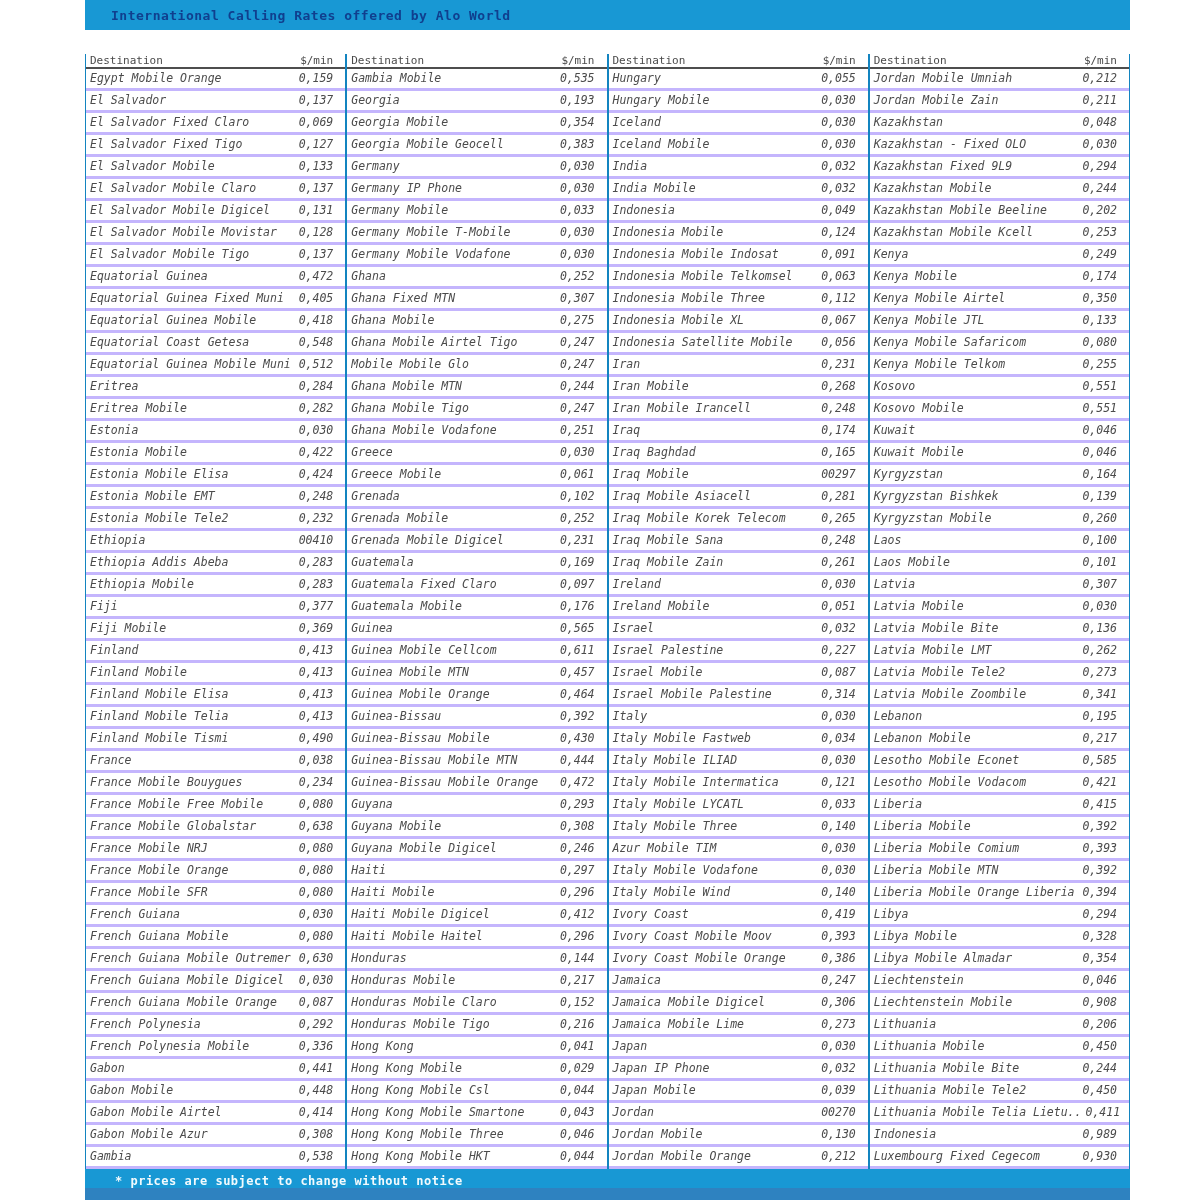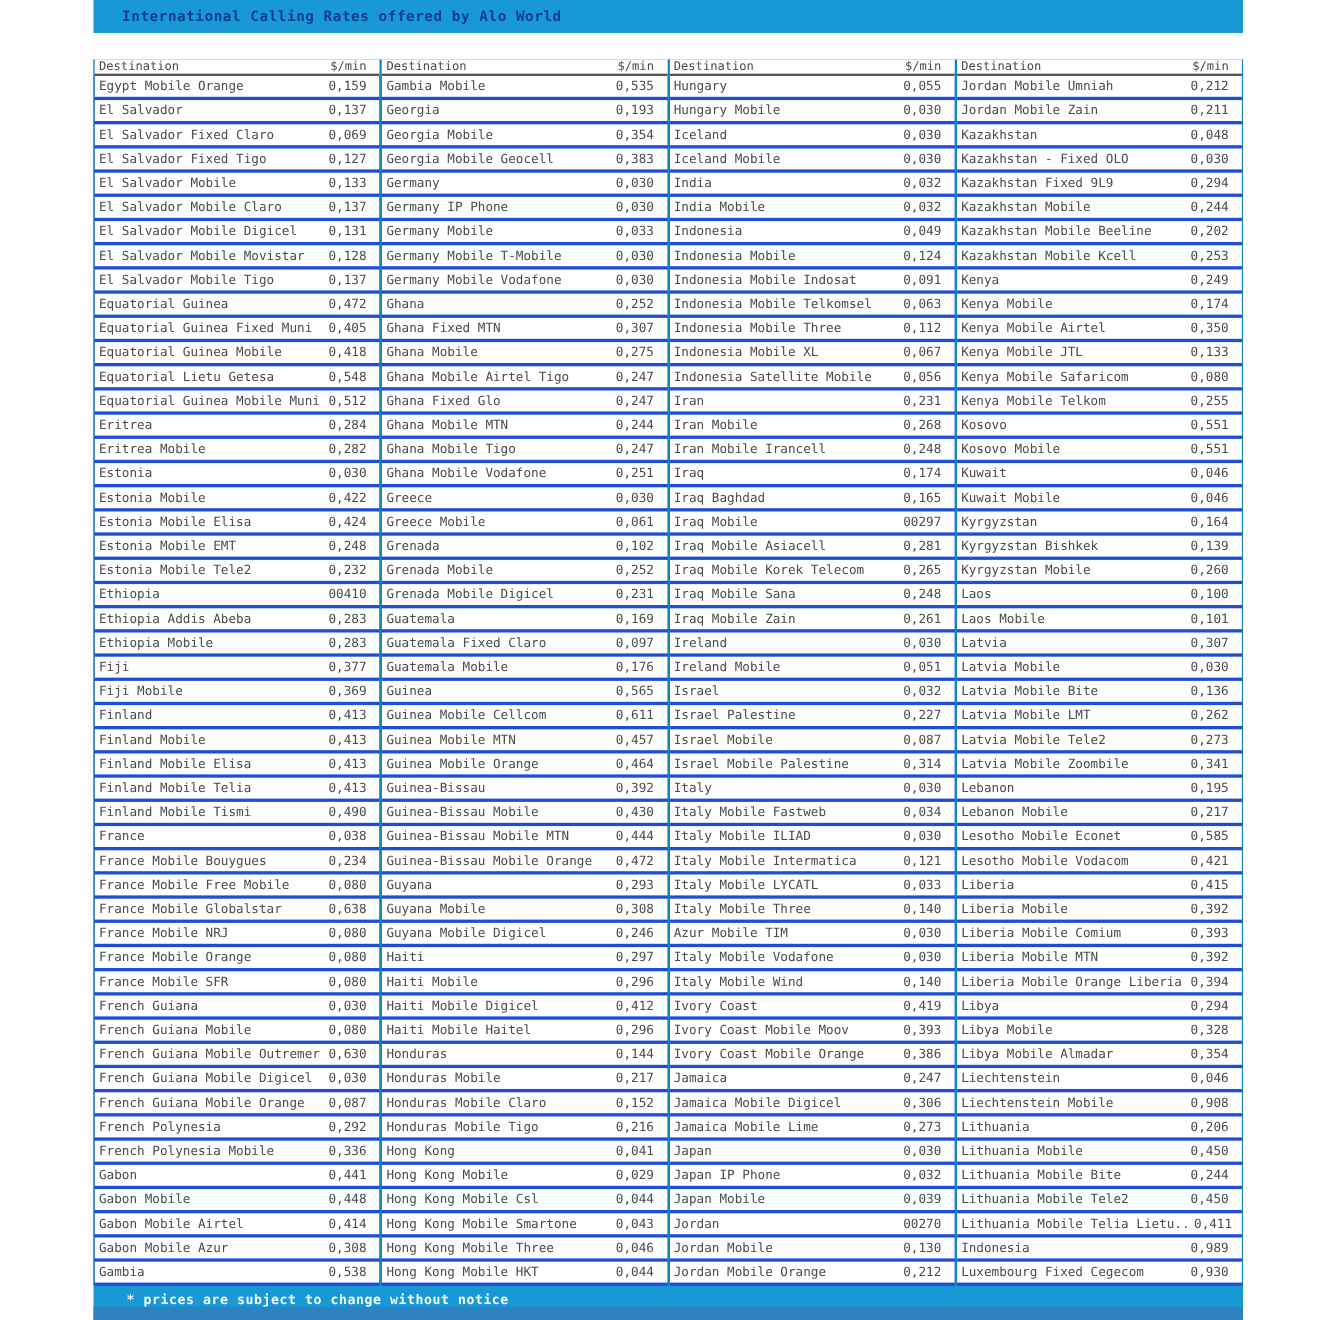--- a/index.html
+++ b/index.html
@@ -2,21 +2,21 @@
 <html><head>
 <meta charset="utf-8">
 <style>
   html,body{margin:0;padding:0;background:#ffffff;}
   body{width:1200px;height:1200px;position:relative;font-family:"DejaVu Sans Mono",monospace;}
   .page{position:absolute;left:85px;top:0;width:1045px;height:1200px;display:flex;flex-direction:column;}
   .title-bar{height:30px;background:#1898d4;color:#103f8e;font-weight:bold;font-size:13px;line-height:31px;padding-left:26px;box-sizing:border-box;letter-spacing:0.5px;}
   .header-row{height:27px;background:#ffffff;display:flex;gap:2px;background:#1384c0;border-left:1px solid #1384c0;border-right:1px solid #1384c0;box-sizing:border-box;margin-top:24px;}
   .header-cell{flex:1;background:#ffffff;display:flex;justify-content:space-between;align-items:center;font-size:11px;color:#4a4a4a;padding:0 12px 0 4px;border-bottom:2px solid #4e4e4e;box-sizing:border-box;}
   .table-body{flex:0 0 1100px;display:flex;gap:2px;background:#1384c0;border-left:1px solid #1384c0;border-right:1px solid #1384c0;box-sizing:border-box;}
-  .col{flex:1;background:#1d4ed8;overflow:hidden;}
+  .col{flex:1;background:#c4b5fd;overflow:hidden;font-style:italic;}
   .row{height:18.5px;margin-bottom:3.5px;background:#ffffff;display:flex;justify-content:space-between;align-items:center;font-size:11.5px;color:#4b4b4b;padding:0 12px 0 4px;box-sizing:border-box;white-space:nowrap;}
   .row .rate{margin-left:4px;}
   .footer{height:43px;background:#1898d4;display:flex;flex-direction:column;}
   .footer-note{color:#f2fafd;font-weight:bold;font-size:12px;padding:5px 0 0 30px;letter-spacing:0.5px;}
   .bottom-bar{margin-top:auto;height:14px;background:#2e82c0;}
 </style>
 </head>
 <body>
 
 <div class="page">
@@ -87,21 +87,21 @@
         </div>
         <div class="row">
           <span class="dest">Equatorial Guinea Fixed Muni</span>
           <span class="rate">0,405</span>
         </div>
         <div class="row">
           <span class="dest">Equatorial Guinea Mobile</span>
           <span class="rate">0,418</span>
         </div>
         <div class="row">
-          <span class="dest">Equatorial Lietu Getesa</span>
+          <span class="dest">Equatorial Coast Getesa</span>
           <span class="rate">0,548</span>
         </div>
         <div class="row">
           <span class="dest">Equatorial Guinea Mobile Muni</span>
           <span class="rate">0,512</span>
         </div>
         <div class="row">
           <span class="dest">Eritrea</span>
           <span class="rate">0,284</span>
         </div>
@@ -293,21 +293,21 @@
         </div>
         <div class="row">
           <span class="dest">Ghana Mobile</span>
           <span class="rate">0,275</span>
         </div>
         <div class="row">
           <span class="dest">Ghana Mobile Airtel Tigo</span>
           <span class="rate">0,247</span>
         </div>
         <div class="row">
-          <span class="dest">Ghana Fixed Glo</span>
+          <span class="dest">Mobile Mobile Glo</span>
           <span class="rate">0,247</span>
         </div>
         <div class="row">
           <span class="dest">Ghana Mobile MTN</span>
           <span class="rate">0,244</span>
         </div>
         <div class="row">
           <span class="dest">Ghana Mobile Tigo</span>
           <span class="rate">0,247</span>
         </div>

